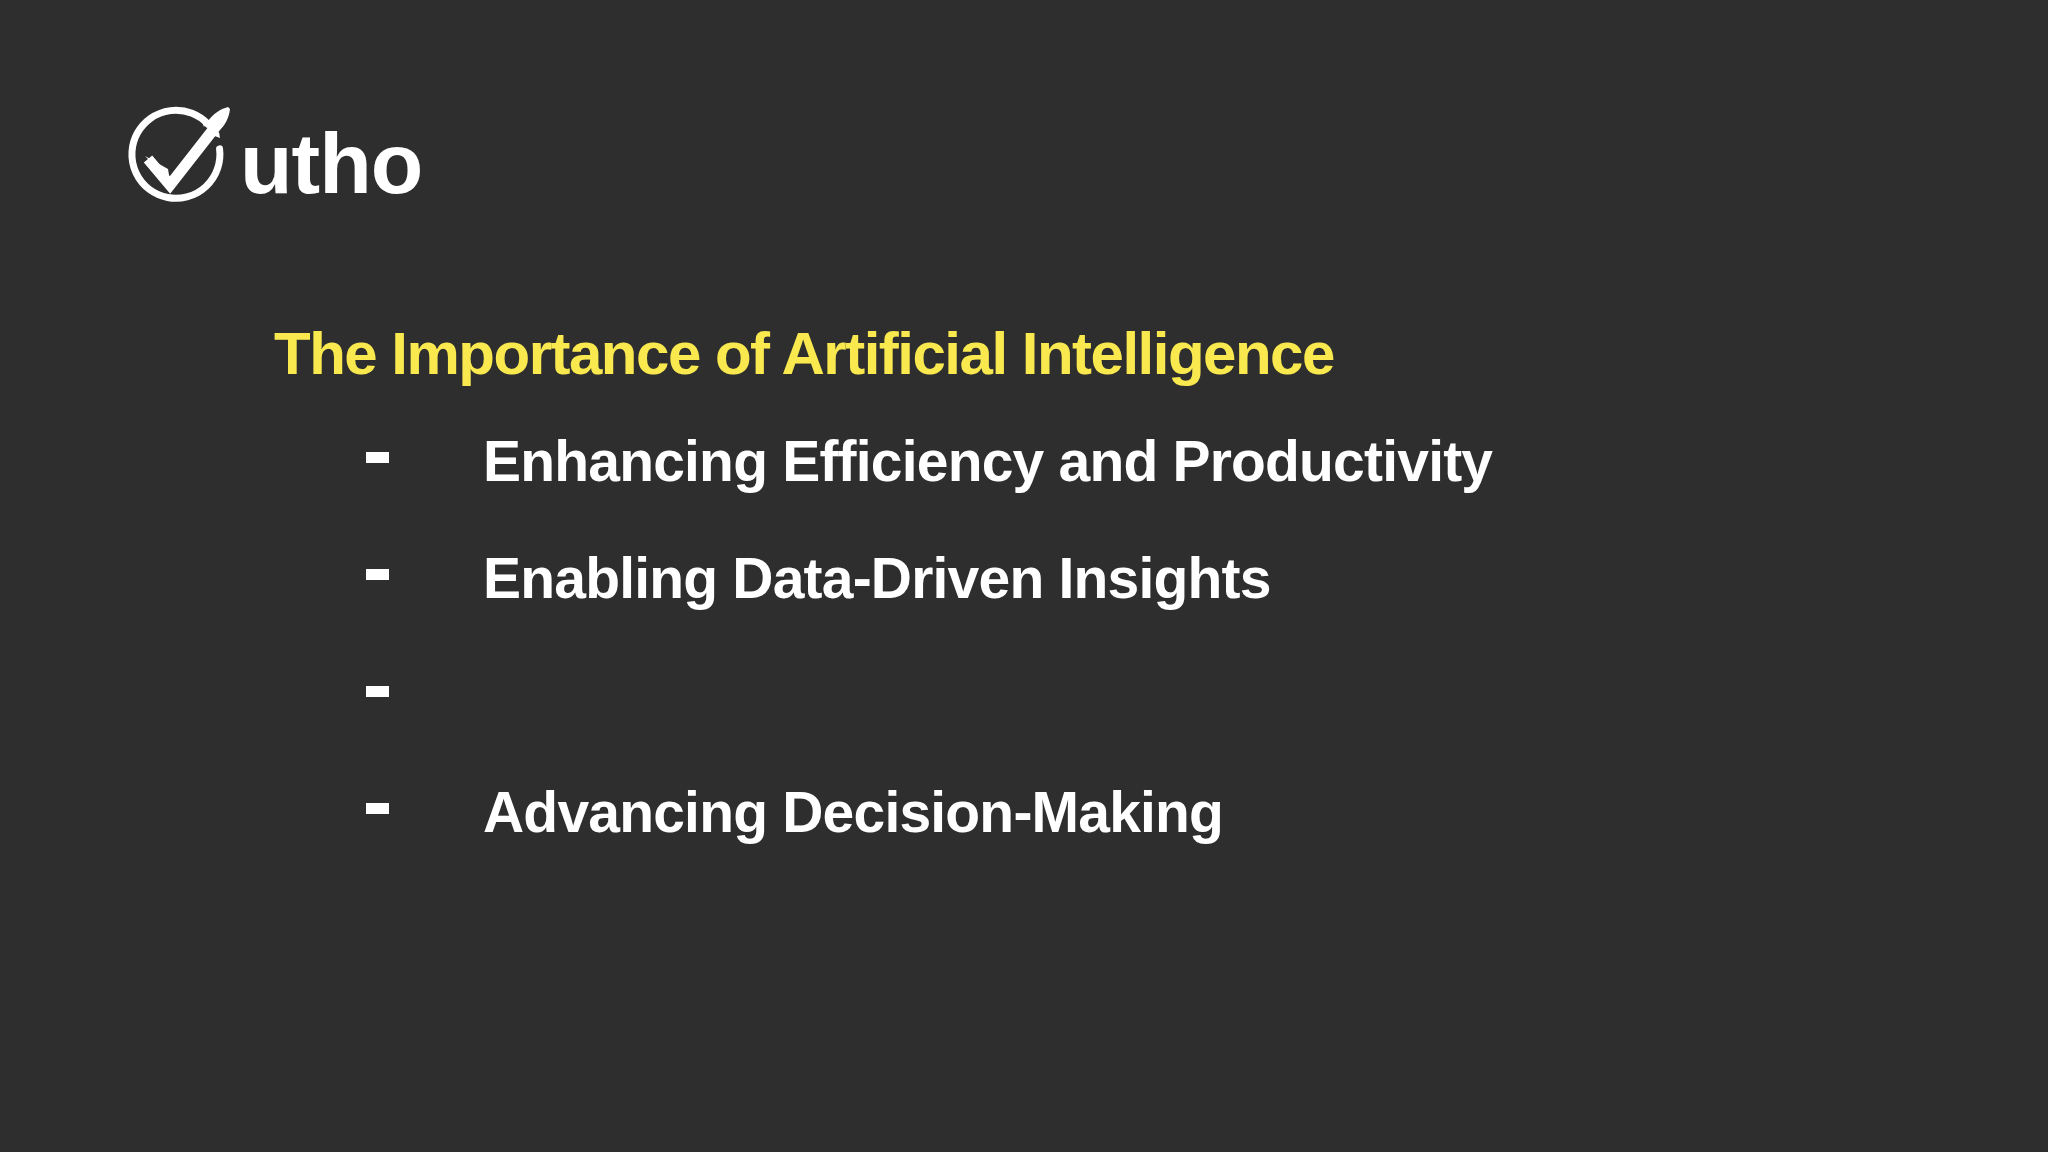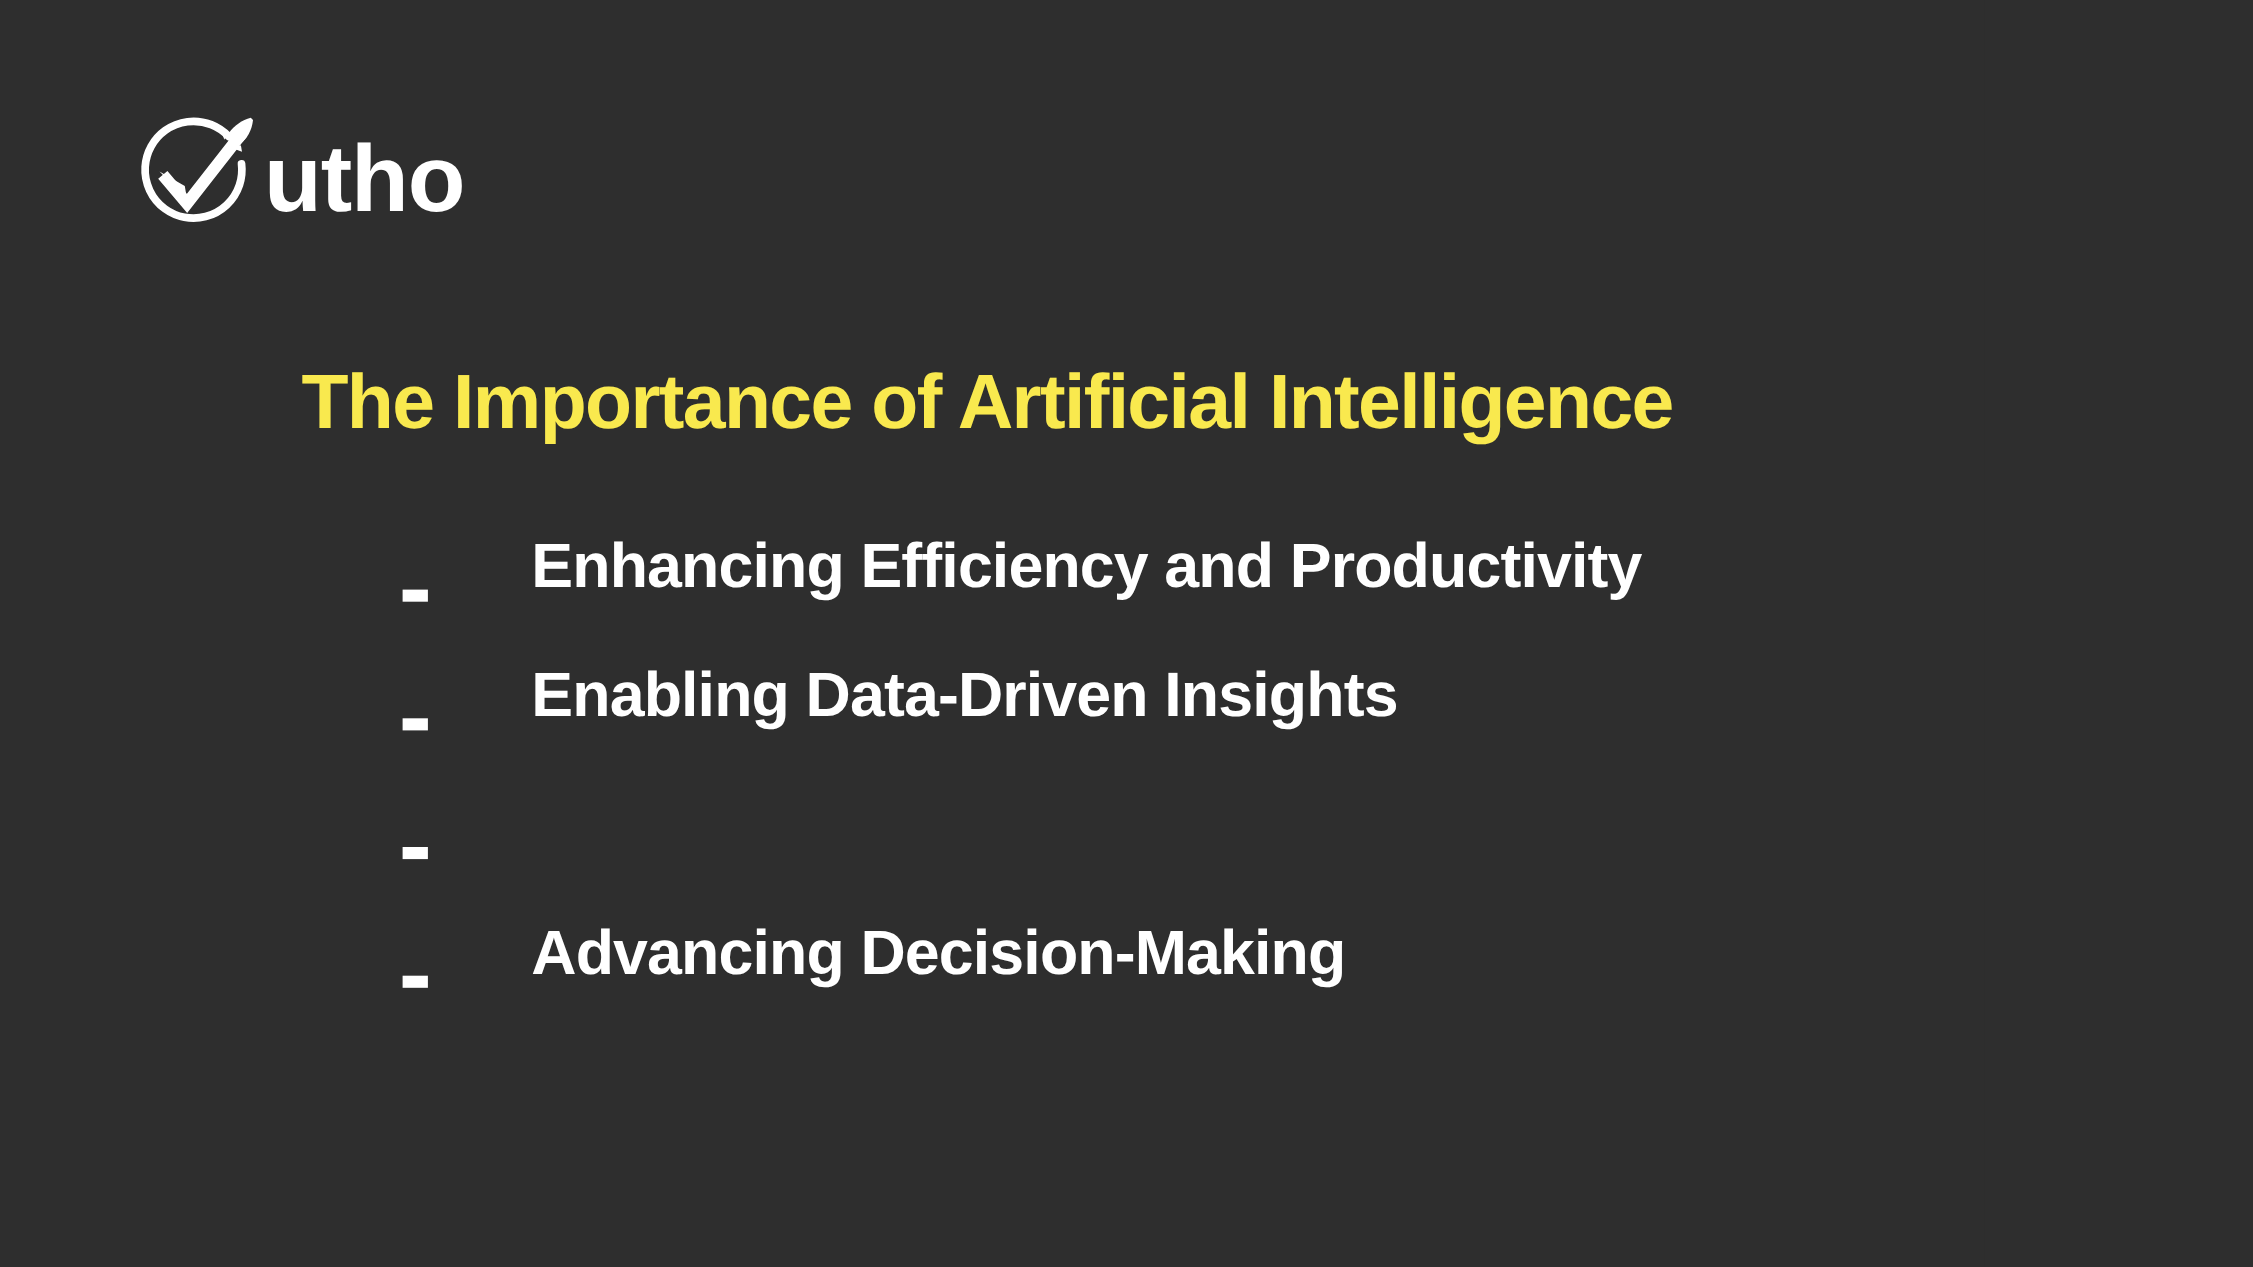--- a/index.html
+++ b/index.html
@@ -45,21 +45,21 @@
     margin-left: 2px;
     margin-top: 16px;
   }
 
   
   .slide-title {
     position: absolute;
     left: 274px;
     top: 282px;
     width: 1640px;
-    font-size: 70px;
+    font-size: 60px;
     font-weight: bold;
     color: #f9e94e;
     letter-spacing: -1.5px;
     line-height: 1.05;
     white-space: nowrap;
   }
 
   
   .bullet-list {
     position: absolute;
@@ -67,21 +67,21 @@
     top: 430px;
     width: 1600px;
     list-style: none;
     margin: 0;
     padding: 0;
   }
   .bullet-item {
     position: relative;
     height: 117px;
     display: flex;
-    align-items: flex-end;
+    align-items: flex-start;
   }
   .bullet-marker {
     flex: 0 0 auto;
     width: 23px;
     height: 11px;
     background: #ffffff;
     margin-top: 22px;
   }
   .bullet-label {
     margin-left: 94px;

